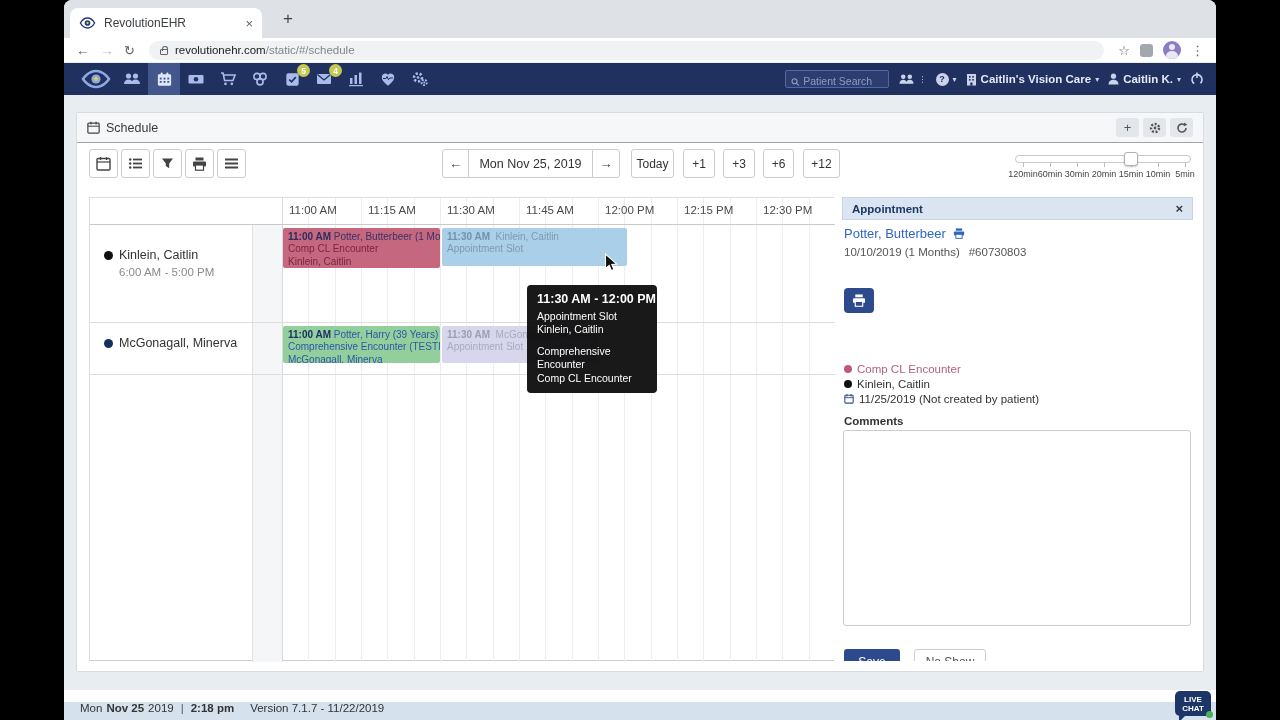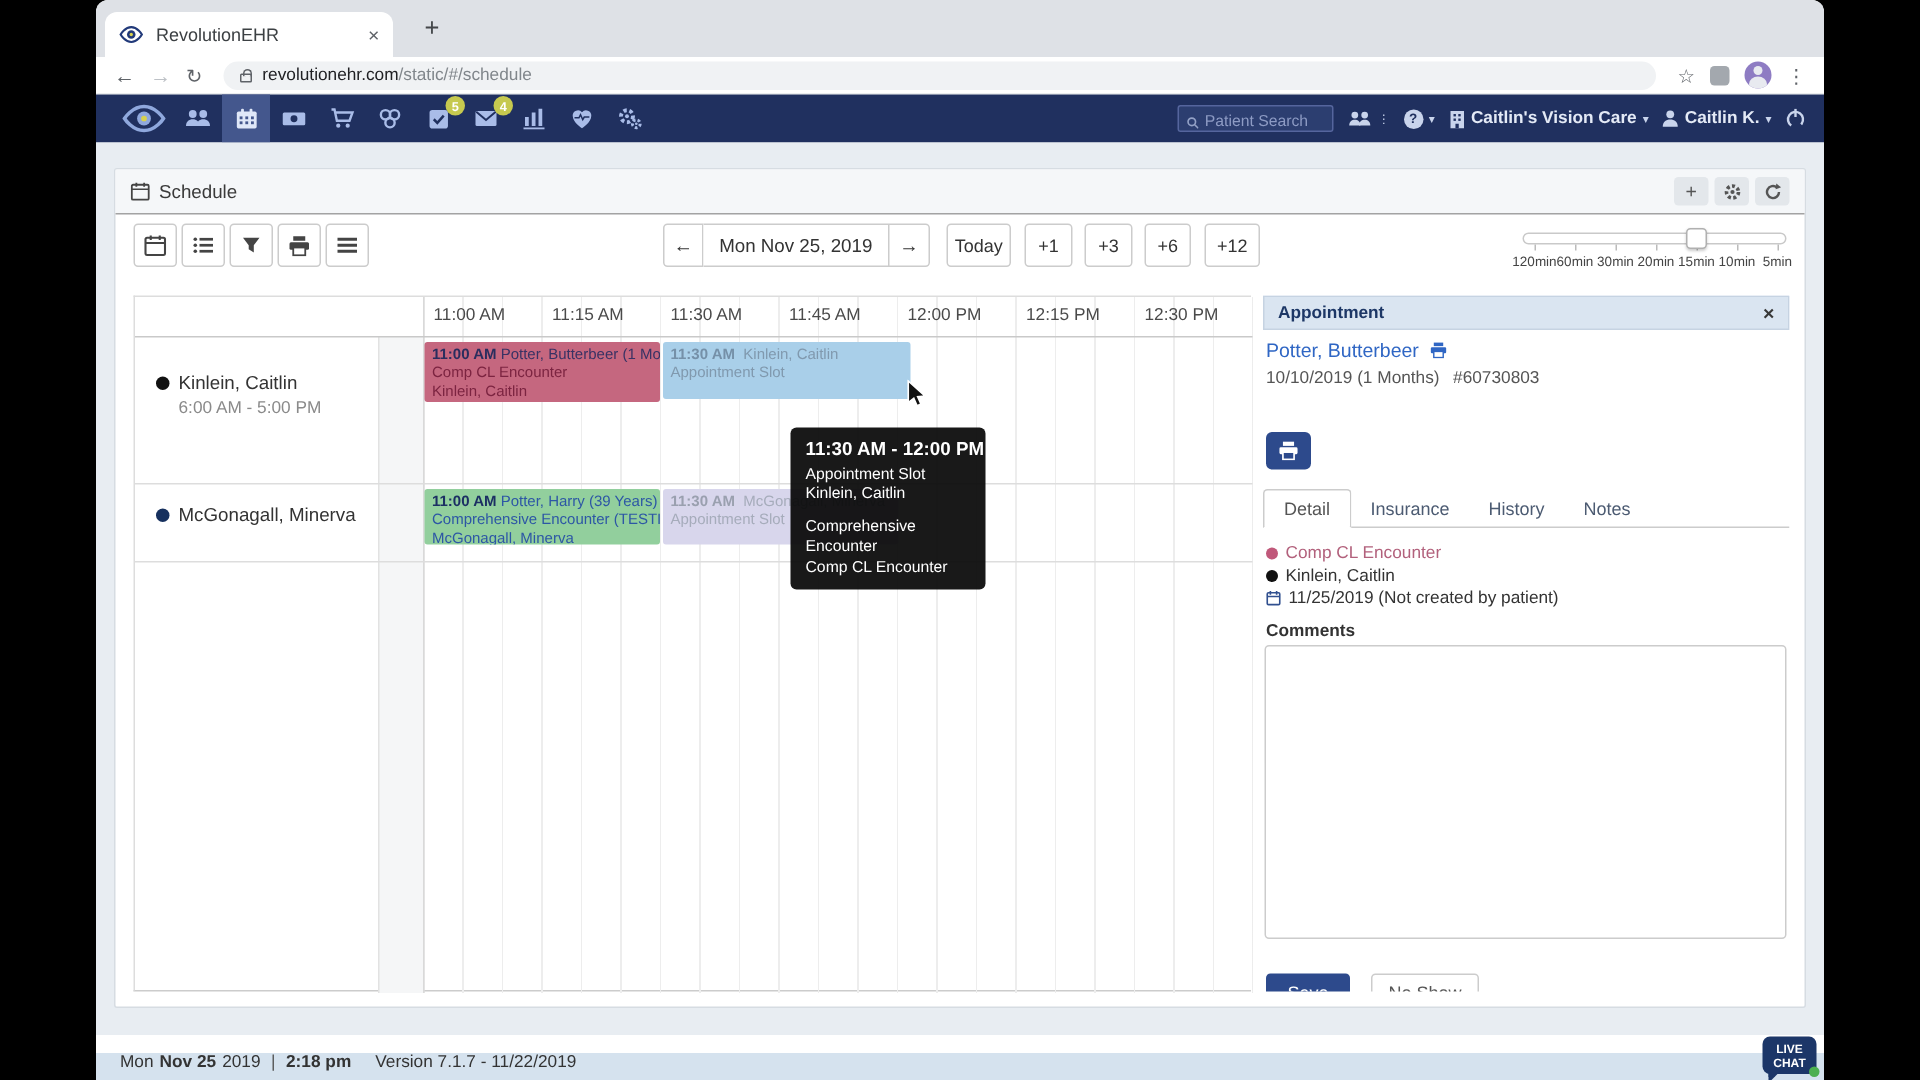--- a/index.html
+++ b/index.html
@@ -87,21 +87,21 @@
   .provhours{font-size:11.5px;color:#8a8a8a;margin-top:4px;margin-left:15px}
   .pdot{width:9px;height:9px;border-radius:50%;display:inline-block}
   .pdot-black{background:#111}
   .pdot-navy{background:#16305e}
 
   .appt{position:absolute;border-radius:2px;padding:2.5px 5px;font-size:10px;line-height:12.5px;overflow:hidden;white-space:nowrap}
   .a-red{left:193px;top:30px;width:157px;height:40px;background:#c5677f}
   .a-red .at{font-weight:bold;color:#2a2d5e}
   .a-red .an{color:#393264}
   .a-red .al{color:#7c2441}
-  .a-blue{left:352px;top:30px;width:165px;height:38px;background:#a9cfe9}
+  .a-blue{left:352px;top:30px;width:185px;height:38px;background:#a9cfe9}
   .a-blue .at{font-weight:bold;color:#7590a8}
   .a-blue .an,.a-blue .al{color:#8099ae}
   .a-green{left:193px;top:128px;width:157px;height:37px;background:#92cf9d}
   .a-green .at{font-weight:bold;color:#1c2f63}
   .a-green .an,.a-green .al{color:#2d57a5}
   .a-lav{left:352px;top:128px;width:157px;height:37px;background:#d8d6ec}
   .a-lav .at{font-weight:bold;color:#9aa0af}
   .a-lav .an,.a-lav .al{color:#a6acbb}
 
   .tooltip{position:absolute;left:437px;top:87px;width:130px;background:rgba(8,8,8,.93);border-radius:4px;color:#fff;padding:8px 10px;font-size:10.5px;line-height:13.5px;z-index:5}
@@ -497,26 +497,20 @@
         <div class="p-sub">
           <span>10/10/2019 (1 Months)</span><span class="pid">#60730803</span>
         </div>
         <div class="p-printbtn">
           <svg width="14" height="13" viewBox="0 0 15 14" fill="#fff">
                 <rect x="3.5" y="0.5" width="8" height="3"></rect>
                 <rect x="1" y="4.5" width="13" height="5" rx="1"></rect>
                 <rect x="3.5" y="8" width="8" height="5.2" fill="#2d4a8c" stroke="#fff" stroke-width="1.2"></rect>
               </svg>
         </div>
-        <div class="ptabs">
-          <span class="ptab active">Detail</span>
-          <span class="ptab">Insurance</span>
-          <span class="ptab">History</span>
-          <span class="ptab">Notes</span>
-        </div>
         <div class="p-detail">
           <div class="d-row">
                 <span class="dot8 dot-pink"></span>
                 <span class="d-enc">Comp CL Encounter</span>
               </div>
           <div class="d-row">
                 <span class="dot8 dot-black"></span>
                 <span>Kinlein, Caitlin</span>
               </div>
           <div class="d-row">

